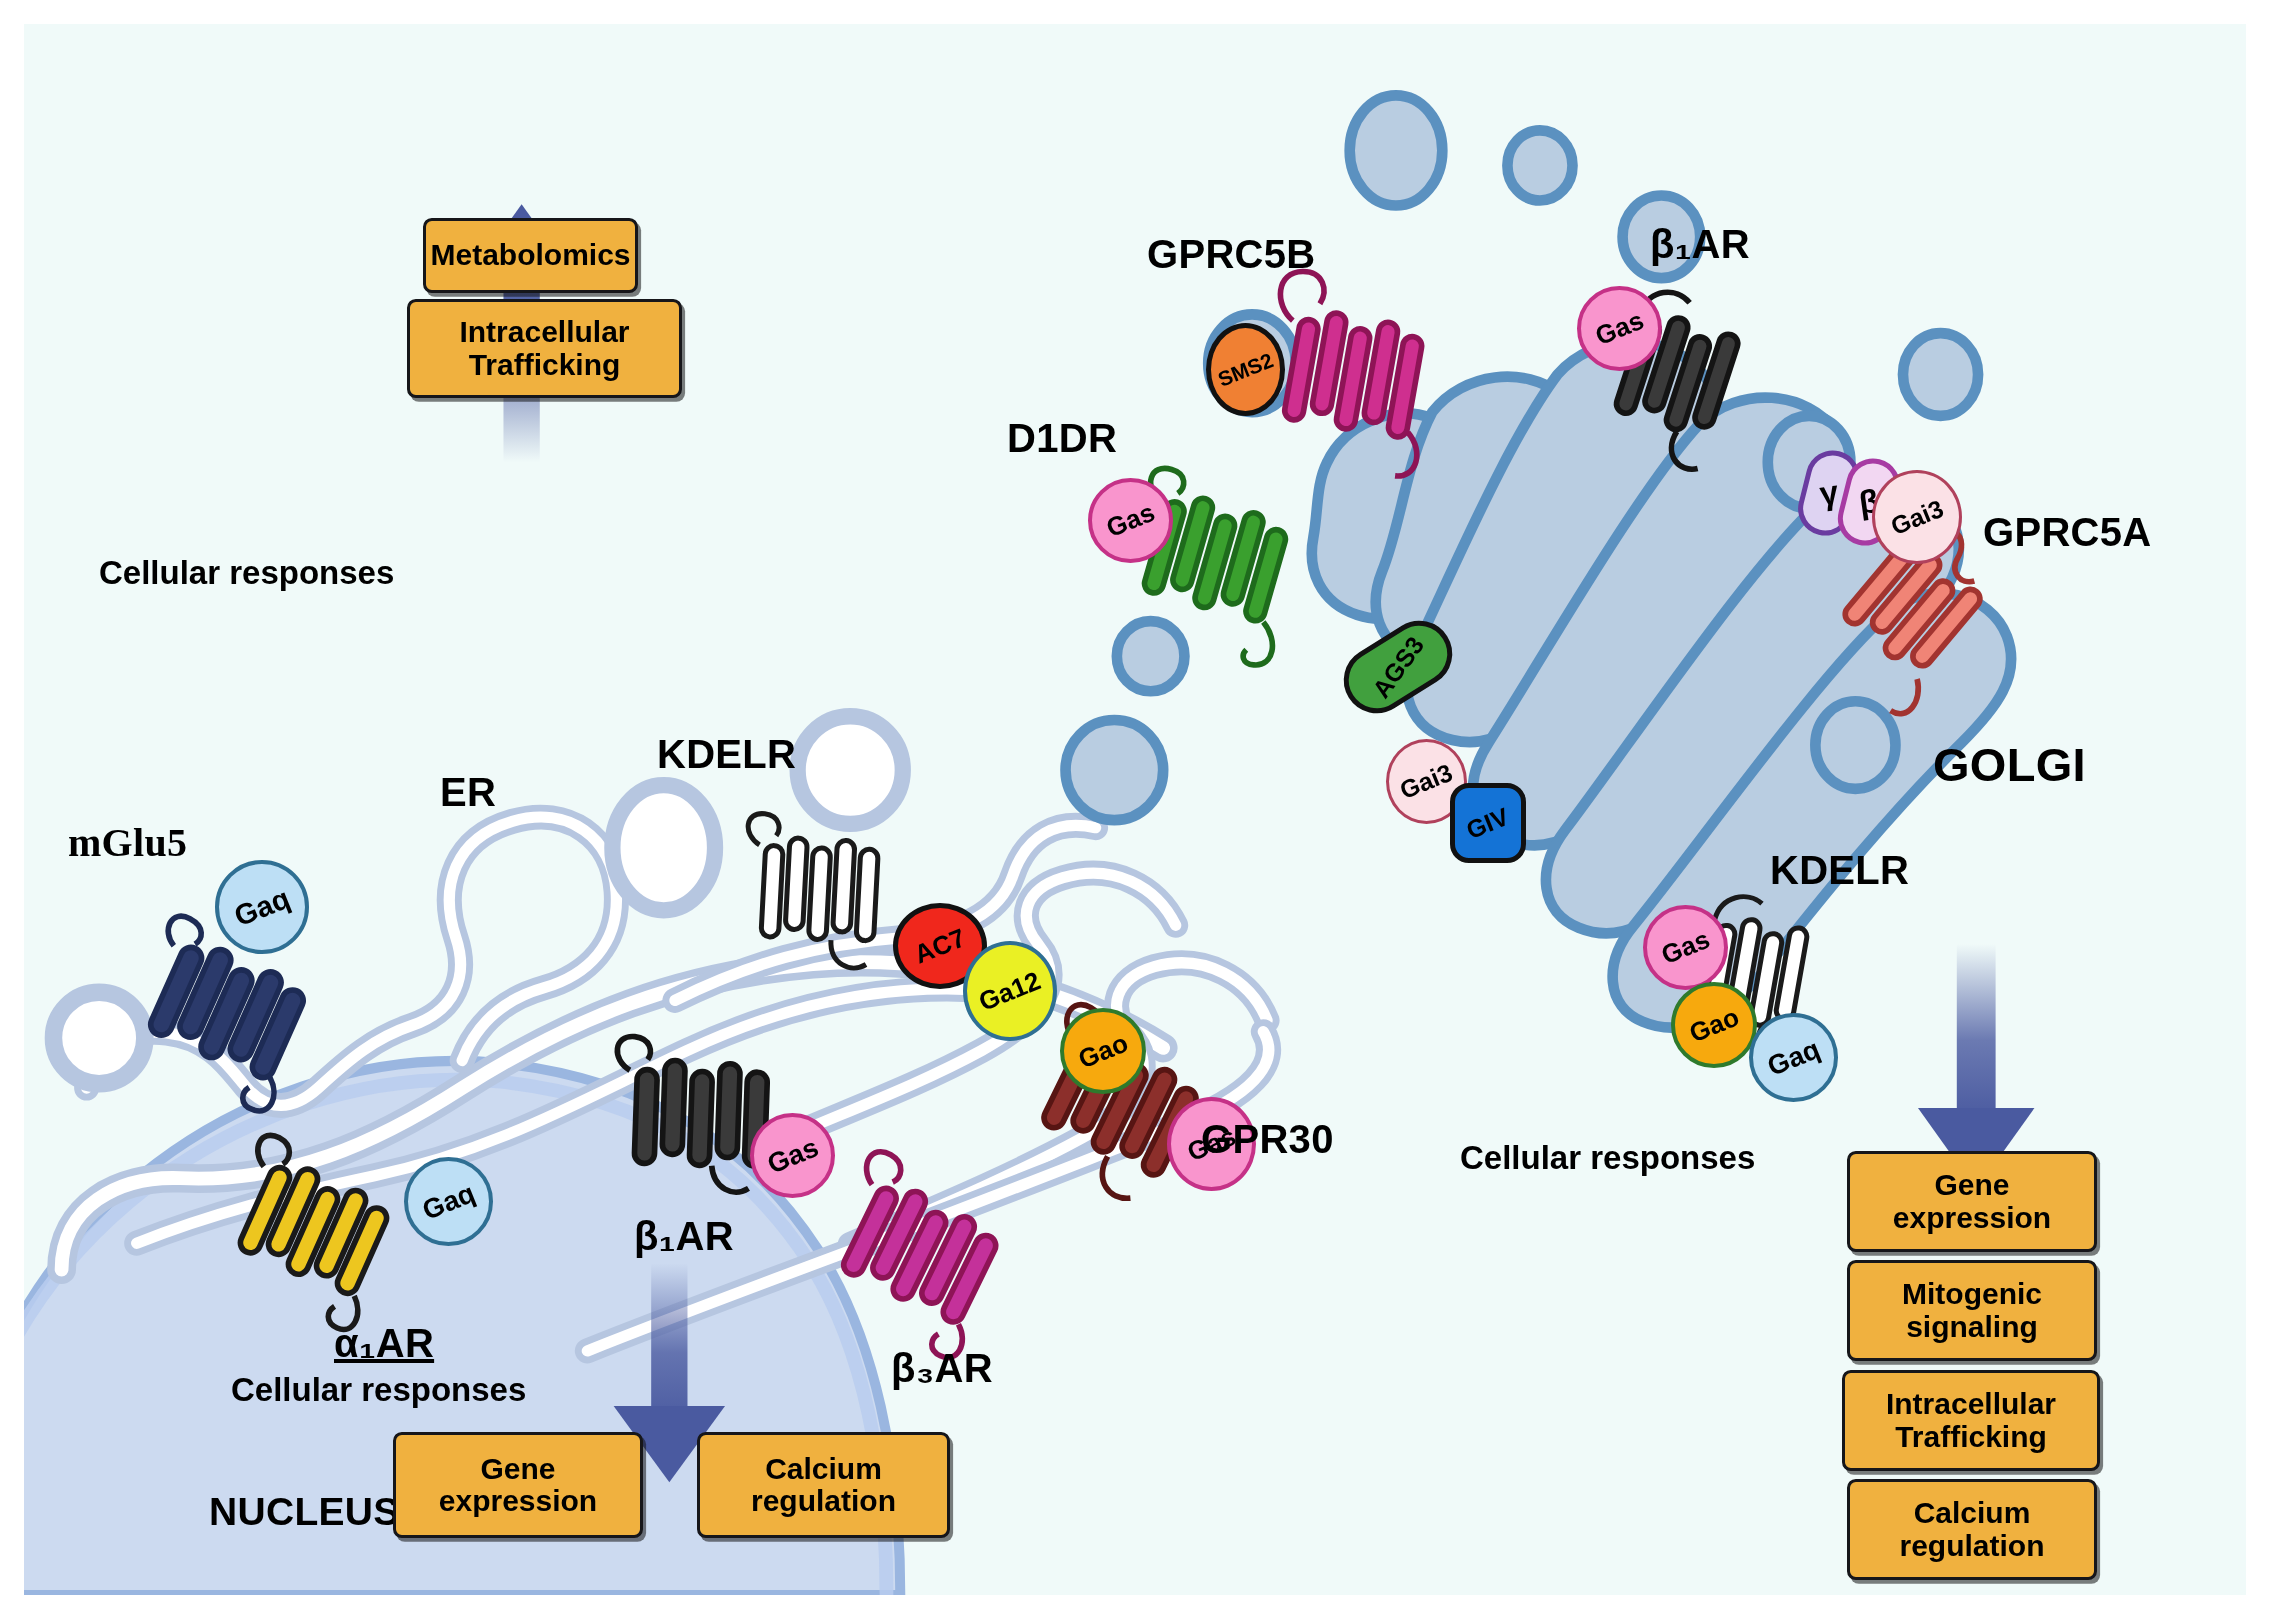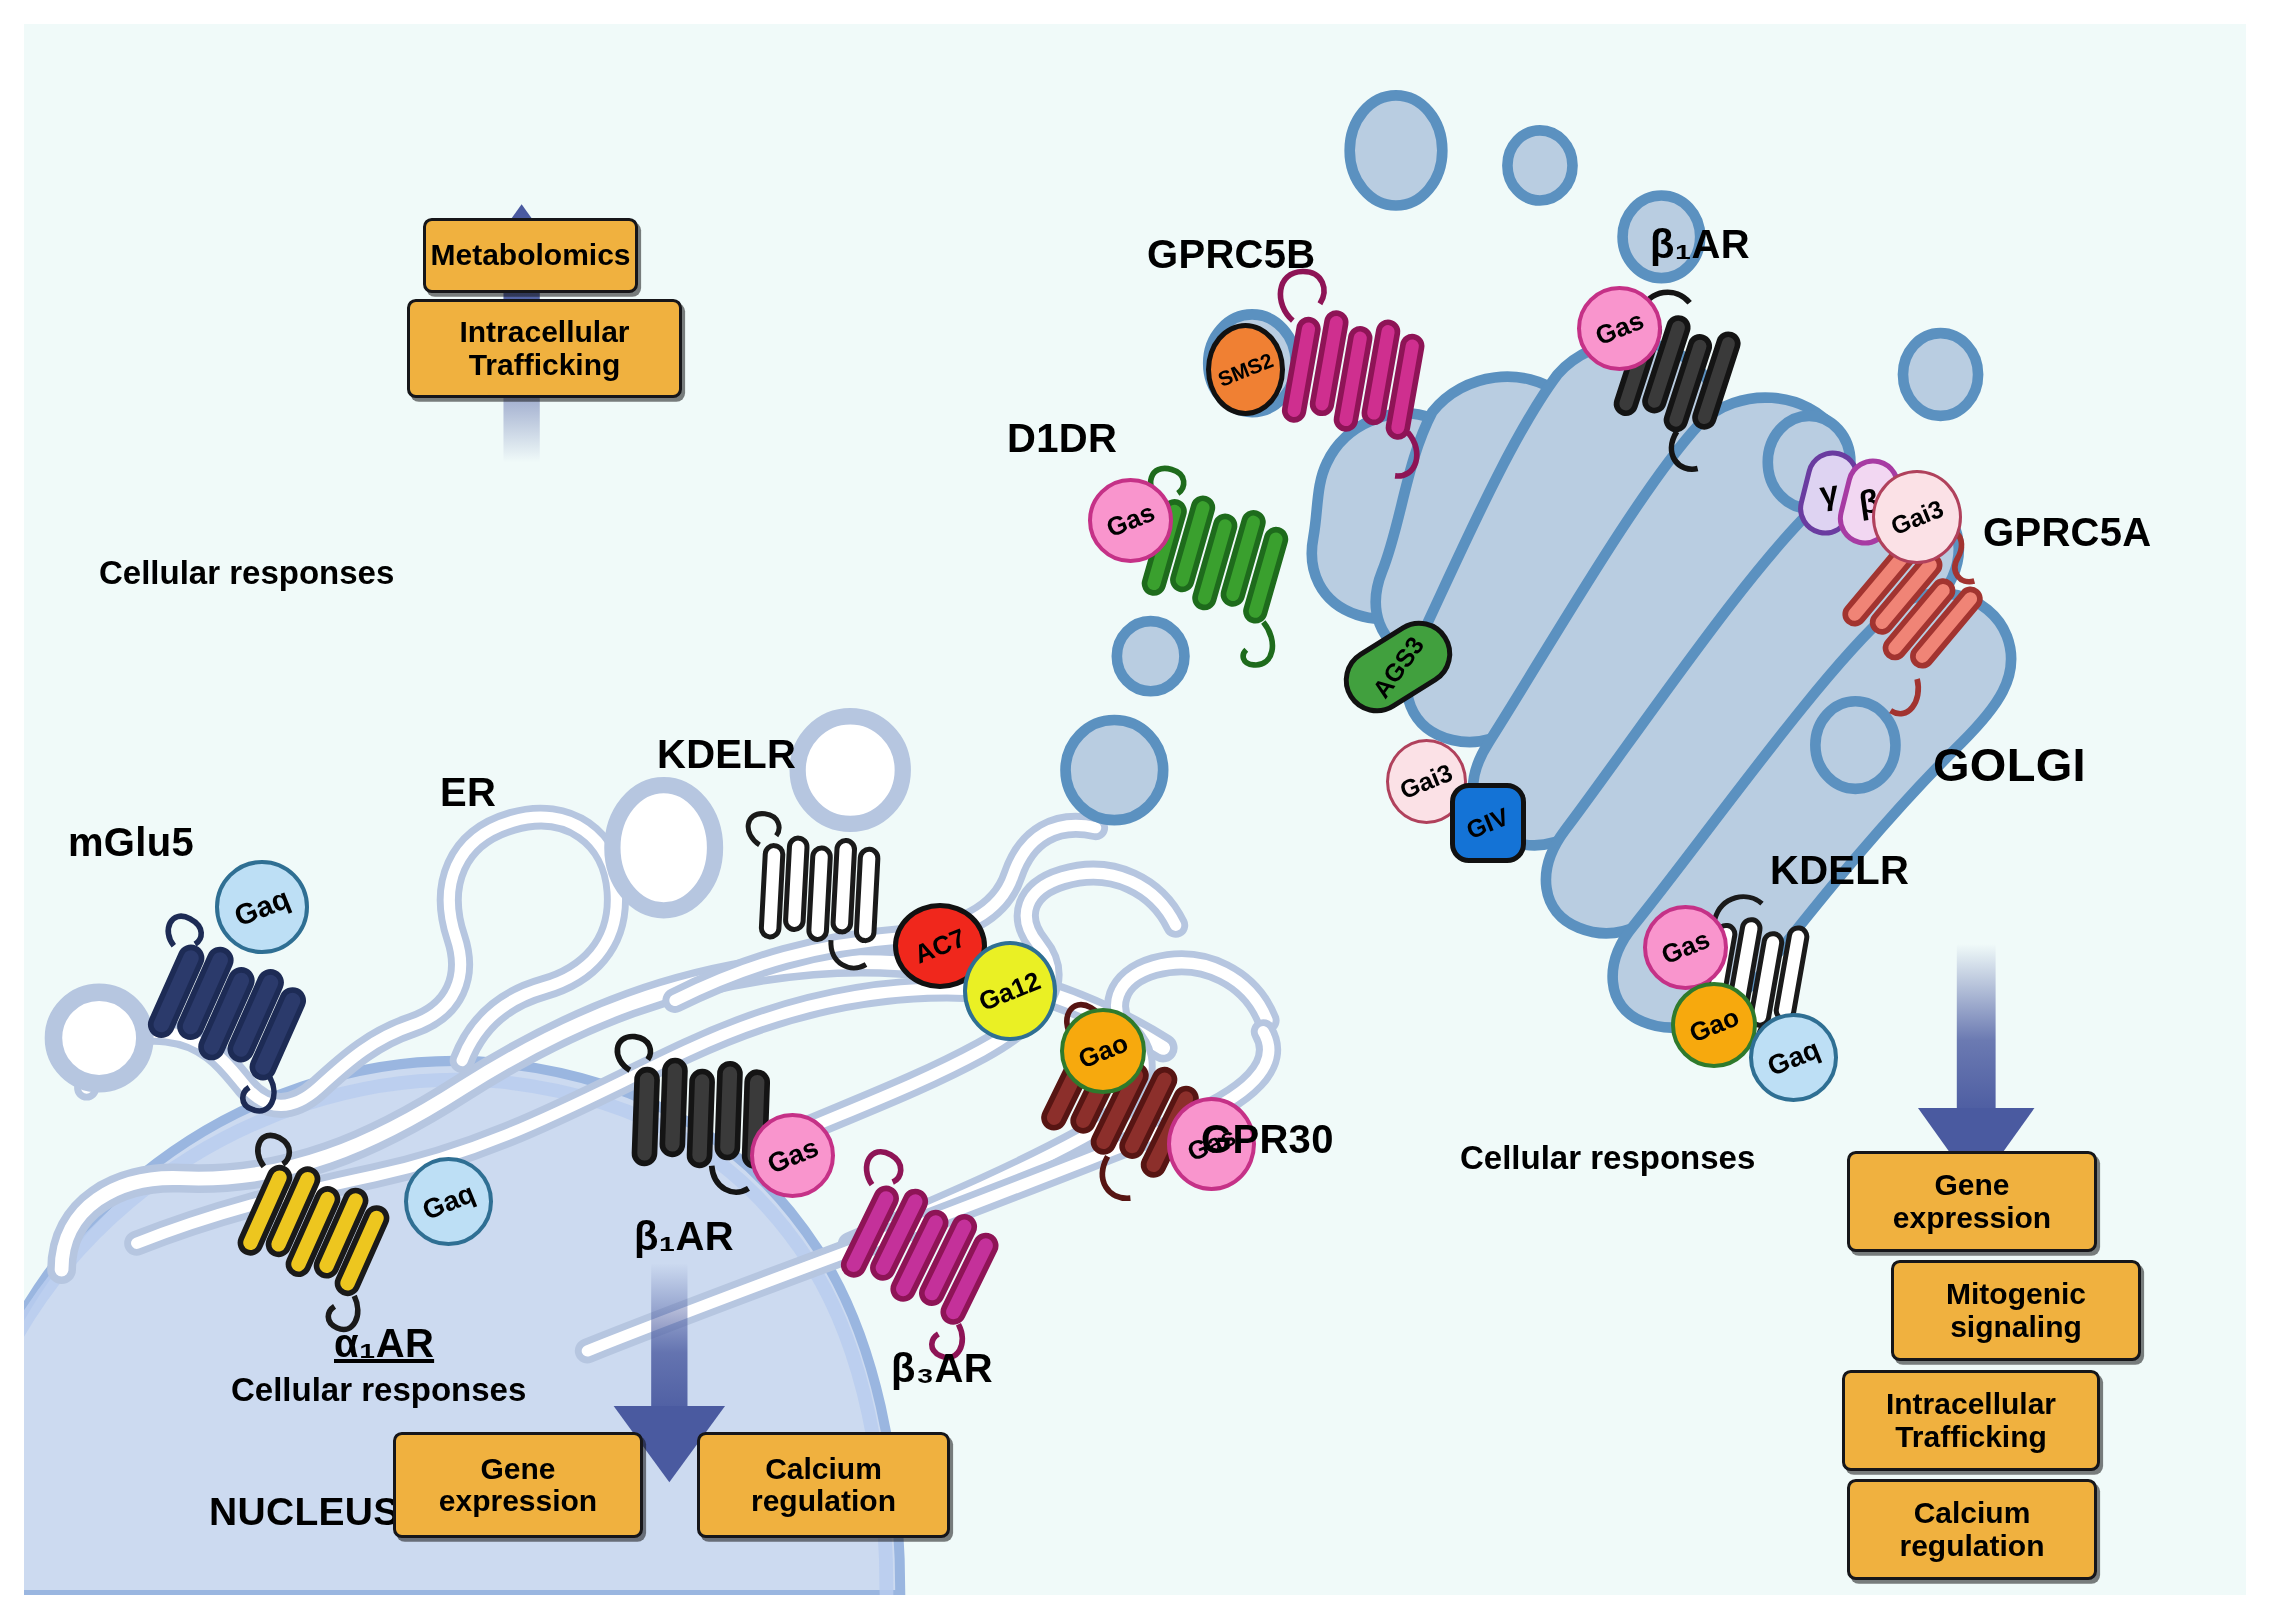--- a/index.html
+++ b/index.html
@@ -378,21 +378,21 @@
 
   <div class="gprot" style="left:1725px;top:989px;width:89px;height:89px;border-radius:50%;
               background:#bddff5;border:4.4px solid #2f6f93;font-size:27.5px;">
     <span class="flat">Gaq</span>
   </div>
 
   <div class="lbl big" style="left:416px;top:748px;">ER</div>
   <div class="lbl big" style="left:1909px;top:717px;font-size:47px;">GOLGI</div>
   <div class="lbl big" style="left:185px;top:1468px;font-size:39px;">NUCLEUS</div>
 
-  <div class="lbl big" style="left:44px;top:798px;">mGlu5</div>
+  <div class="lbl big" style="left:44px;top:798px;font-family:Liberation Serif, serif;">mGlu5</div>
   <div class="lbl big" style="left:633px;top:710px;">KDELR</div>
   <div class="lbl big" style="left:610px;top:1192px;">β₁AR</div>
   <div class="lbl big" style="left:310px;top:1299px;text-decoration:underline;">α₁AR</div>
   <div class="lbl big" style="left:867px;top:1324px;">β₃AR</div>
   <div class="lbl big" style="left:1177px;top:1095px;">GPR30</div>
   <div class="lbl big" style="left:1123px;top:210px;">GPRC5B</div>
   <div class="lbl big" style="left:983px;top:394px;">D1DR</div>
   <div class="lbl big" style="left:1626px;top:200px;">β₁AR</div>
   <div class="lbl big" style="left:1959px;top:488px;">GPRC5A</div>
   <div class="lbl big" style="left:1746px;top:826px;">KDELR</div>
@@ -415,21 +415,21 @@
   </div>
   <div class="obox" style="left:673px;top:1408px;width:253px;height:106px;white-space:pre-line;">
     <span style="white-space:pre-line;">Calcium
 regulation</span>
   </div>
 
   <div class="obox" style="left:1823px;top:1127px;width:250px;height:101px;white-space:pre-line;">
     <span style="white-space:pre-line;">Gene
 expression</span>
   </div>
-  <div class="obox" style="left:1823px;top:1236px;width:250px;height:101px;white-space:pre-line;margin-left:44px;">
+  <div class="obox" style="left:1823px;top:1236px;width:250px;height:101px;white-space:pre-line;">
     <span style="white-space:pre-line;">Mitogenic
 signaling</span>
   </div>
   <div class="obox" style="left:1818px;top:1346px;width:258px;height:101px;white-space:pre-line;">
     <span style="white-space:pre-line;">Intracellular
 Trafficking</span>
   </div>
   <div class="obox" style="left:1823px;top:1455px;width:250px;height:101px;white-space:pre-line;">
     <span style="white-space:pre-line;">Calcium
 regulation</span>

